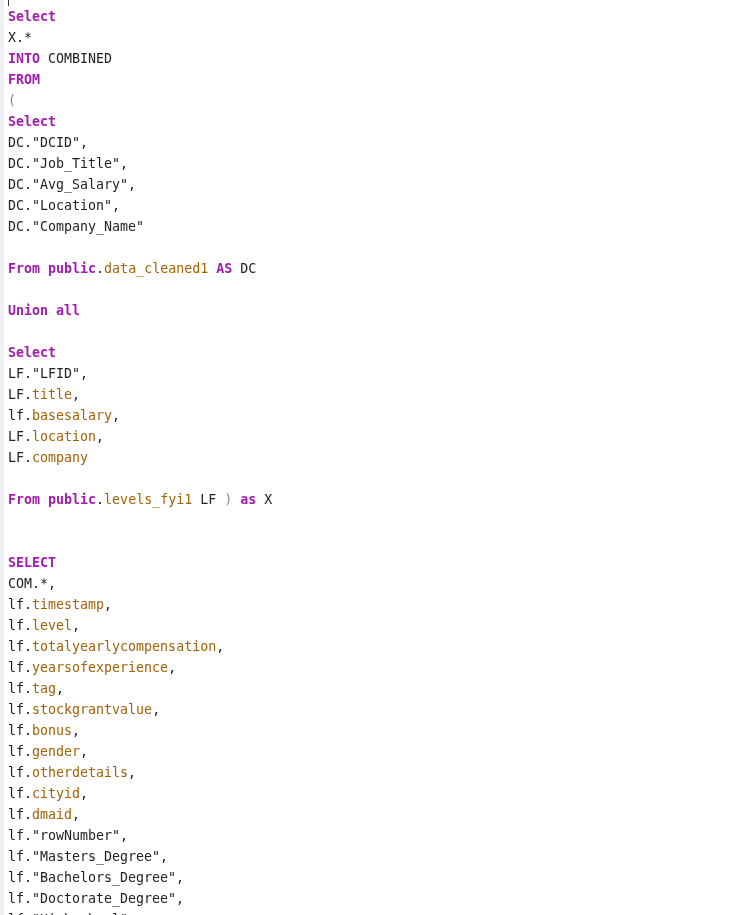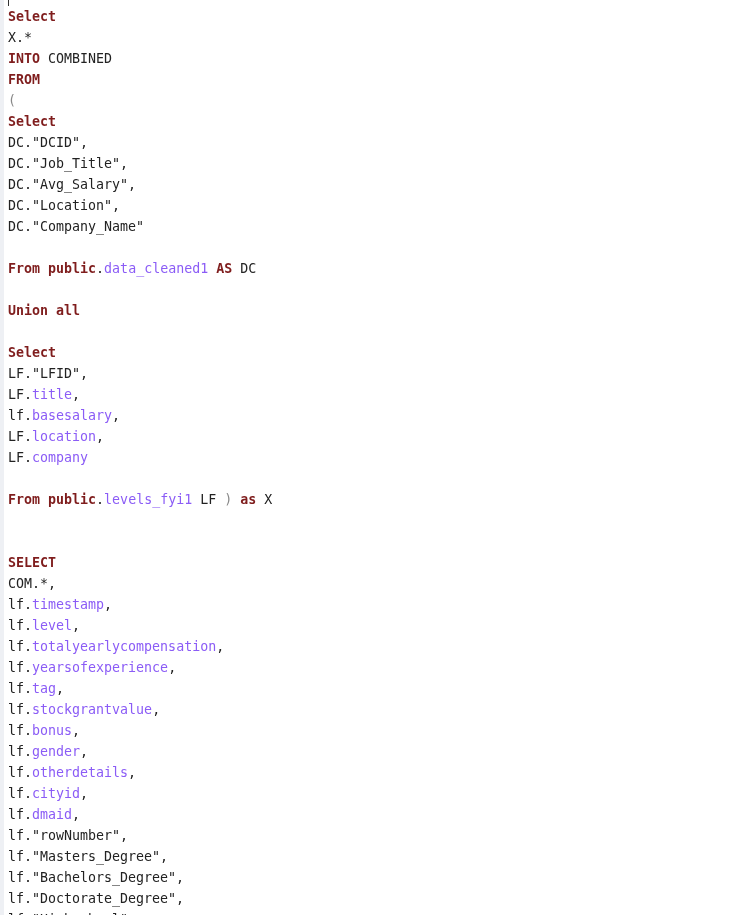--- a/index.html
+++ b/index.html
@@ -2,22 +2,22 @@
 <html><head>
 <meta charset="utf-8">
 <style>
   html, body { margin:0; padding:0; background:#ffffff; }
   body { width:738px; height:915px; overflow:hidden; position:relative; }
   .gutter { position:absolute; left:0; top:0; width:4px; height:915px; background:#eef0f4; }
   .cursor { position:absolute; left:8px; top:0; width:1px; height:6px; background:#333; }
   .editor { position:absolute; left:8px; top:6px; right:0;
     font-family:"DejaVu Sans Mono", monospace; font-size:13.3px; line-height:21px; color:#222; white-space:pre; }
   .line { height:21px; }
-  .kw { color:#7f1d1d; font-weight:bold; }
-  .id { color:#8b5cf6; }
+  .kw { color:#a21caf; font-weight:bold; }
+  .id { color:#a16207; }
   .pn { color:#888; }
 </style>
 </head>
 <body>
 
 <div class="gutter"></div>
 <div class="cursor"></div>
 <div class="editor" id="editor"><div class="line"><span class="kw">Select</span></div><div class="line"><span>X.*</span></div><div class="line"><span class="kw">INTO</span><span> COMBINED</span></div><div class="line"><span class="kw">FROM</span></div><div class="line"><span class="pn">(</span></div><div class="line"><span class="kw">Select</span></div><div class="line"><span>DC."DCID",</span></div><div class="line"><span>DC."Job_Title",</span></div><div class="line"><span>DC."Avg_Salary",</span></div><div class="line"><span>DC."Location",</span></div><div class="line"><span>DC."Company_Name"</span></div><div class="line"></div><div class="line"><span class="kw">From</span><span> </span><span class="kw">public</span><span>.</span><span class="id">data_cleaned1</span><span> </span><span class="kw">AS</span><span> DC</span></div><div class="line"></div><div class="line"><span class="kw">Union all</span></div><div class="line"></div><div class="line"><span class="kw">Select</span></div><div class="line"><span>LF."LFID",</span></div><div class="line"><span>LF.</span><span class="id">title</span><span>,</span></div><div class="line"><span>lf.</span><span class="id">basesalary</span><span>,</span></div><div class="line"><span>LF.</span><span class="id">location</span><span>,</span></div><div class="line"><span>LF.</span><span class="id">company</span></div><div class="line"></div><div class="line"><span class="kw">From</span><span> </span><span class="kw">public</span><span>.</span><span class="id">levels_fyi1</span><span> LF </span><span class="pn">)</span><span> </span><span class="kw">as</span><span> X</span></div><div class="line"></div><div class="line"></div><div class="line"><span class="kw">SELECT</span></div><div class="line"><span>COM.*,</span></div><div class="line"><span>lf.</span><span class="id">timestamp</span><span>,</span></div><div class="line"><span>lf.</span><span class="id">level</span><span>,</span></div><div class="line"><span>lf.</span><span class="id">totalyearlycompensation</span><span>,</span></div><div class="line"><span>lf.</span><span class="id">yearsofexperience</span><span>,</span></div><div class="line"><span>lf.</span><span class="id">tag</span><span>,</span></div><div class="line"><span>lf.</span><span class="id">stockgrantvalue</span><span>,</span></div><div class="line"><span>lf.</span><span class="id">bonus</span><span>,</span></div><div class="line"><span>lf.</span><span class="id">gender</span><span>,</span></div><div class="line"><span>lf.</span><span class="id">otherdetails</span><span>,</span></div><div class="line"><span>lf.</span><span class="id">cityid</span><span>,</span></div><div class="line"><span>lf.</span><span class="id">dmaid</span><span>,</span></div><div class="line"><span>lf."rowNumber",</span></div><div class="line"><span>lf."Masters_Degree",</span></div><div class="line"><span>lf."Bachelors_Degree",</span></div><div class="line"><span>lf."Doctorate_Degree",</span></div><div class="line"><span>lf."Highschool",</span></div></div>
 
 </body></html>

